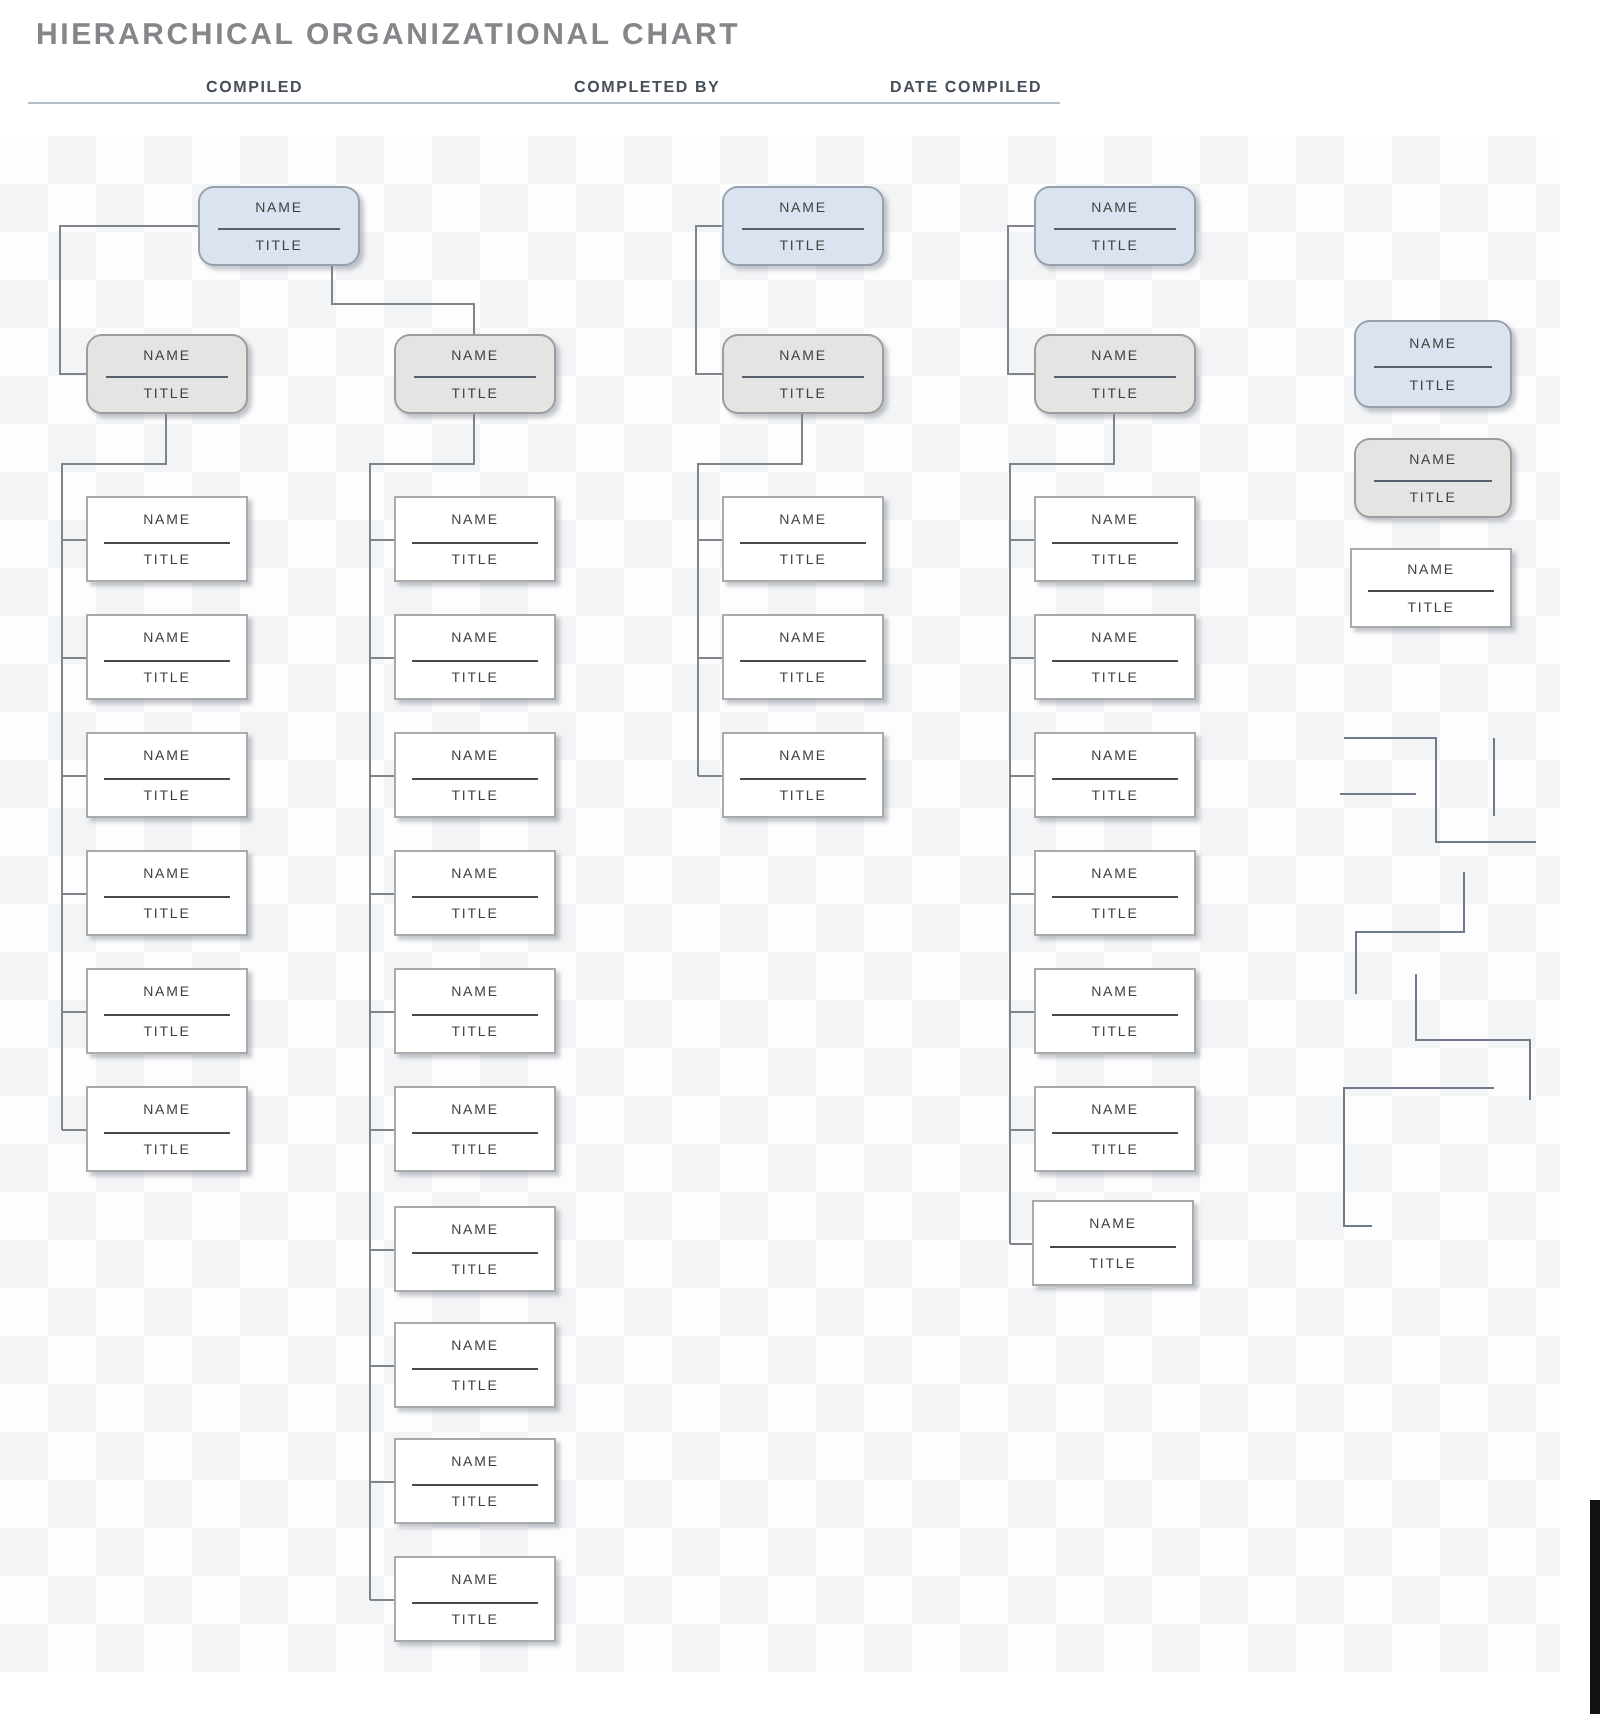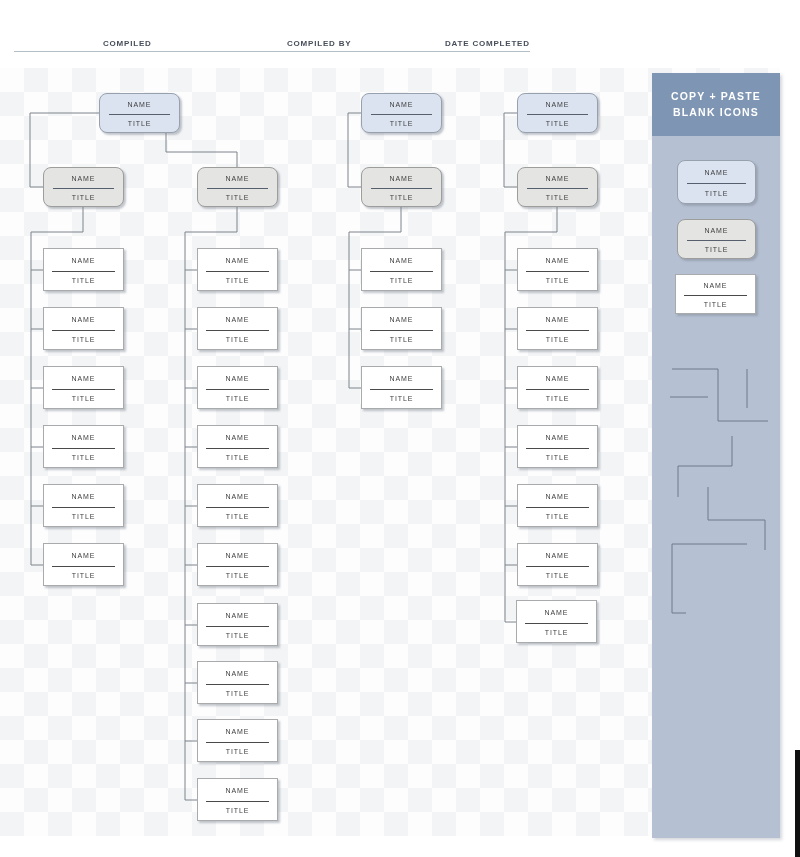--- a/index.html
+++ b/index.html
@@ -42,34 +42,29 @@
   .n-divider{height:0;border-top:1px solid #555f6d;margin:0 9px;}
   .node.white .n-divider{border-top-color:#4a4a4a;margin:0 8px;}
 
   .window-edge{position:absolute;left:795px;top:750px;width:5px;height:107px;background:#111;}
 </style>
 </head>
 <body>
 
 <div class="page">
 
+  <div class="doc-title">HIERARCHICAL ORGANIZATIONAL CHART</div>
 
   <div class="field-label f0">COMPILED</div>
-  <div class="field-label f1">COMPILED BY</div>
-  <div class="field-label f2">DATE COMPLETED</div>
+  <div class="field-label f1">COMPLETED BY</div>
+  <div class="field-label f2">DATE COMPILED</div>
   <div class="header-rule"></div>
 
   <div class="canvas"></div>
 
-  <div class="sidebar">
-    <div class="sidebar-header">
-      <span>COPY + PASTE</span>
-      <span>BLANK ICONS</span>
-    </div>
-  </div>
 
   <svg class="lines" id="lines-svg" viewBox="0 0 800 857">
       <polyline points="99,113 30,113 30,187 43,187" fill="none" stroke="#7d848c" stroke-width="1"></polyline>
       <polyline points="166,133 166,152 237,152 237,167" fill="none" stroke="#7d848c" stroke-width="1"></polyline>
       <polyline points="83,207 83,232 31,232 31,565" fill="none" stroke="#7d848c" stroke-width="1"></polyline>
       <polyline points="31,270 43,270" fill="none" stroke="#7d848c" stroke-width="1"></polyline>
       <polyline points="31,329 43,329" fill="none" stroke="#7d848c" stroke-width="1"></polyline>
       <polyline points="31,388 43,388" fill="none" stroke="#7d848c" stroke-width="1"></polyline>
       <polyline points="31,447 43,447" fill="none" stroke="#7d848c" stroke-width="1"></polyline>
       <polyline points="31,506 43,506" fill="none" stroke="#7d848c" stroke-width="1"></polyline>

